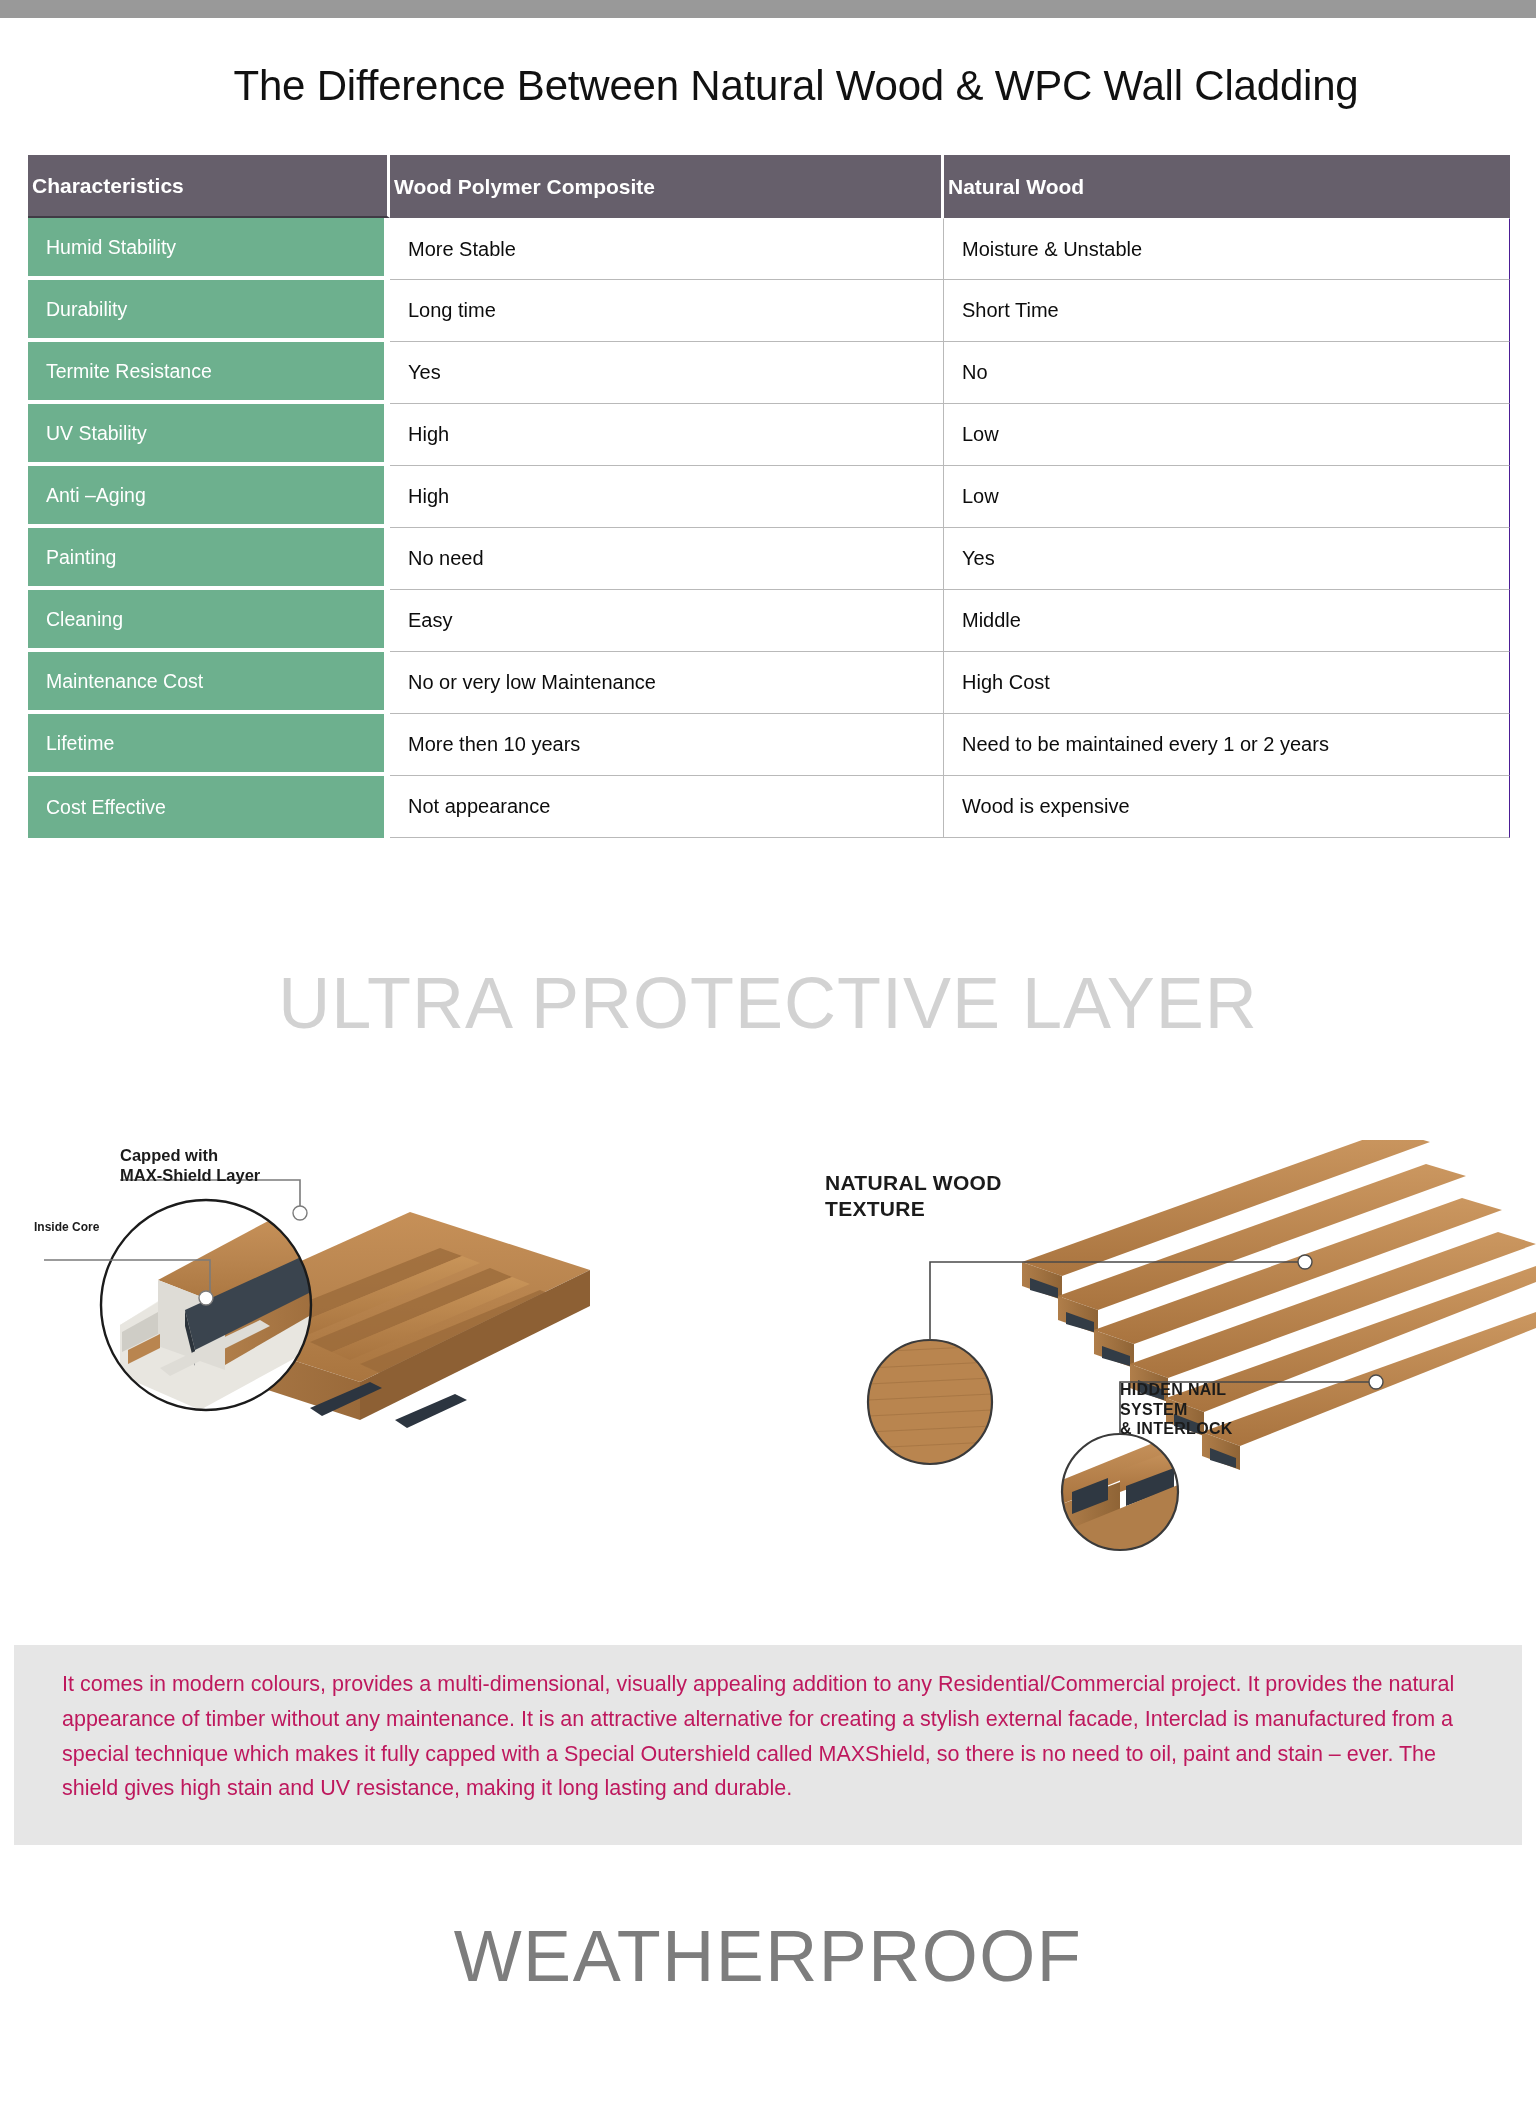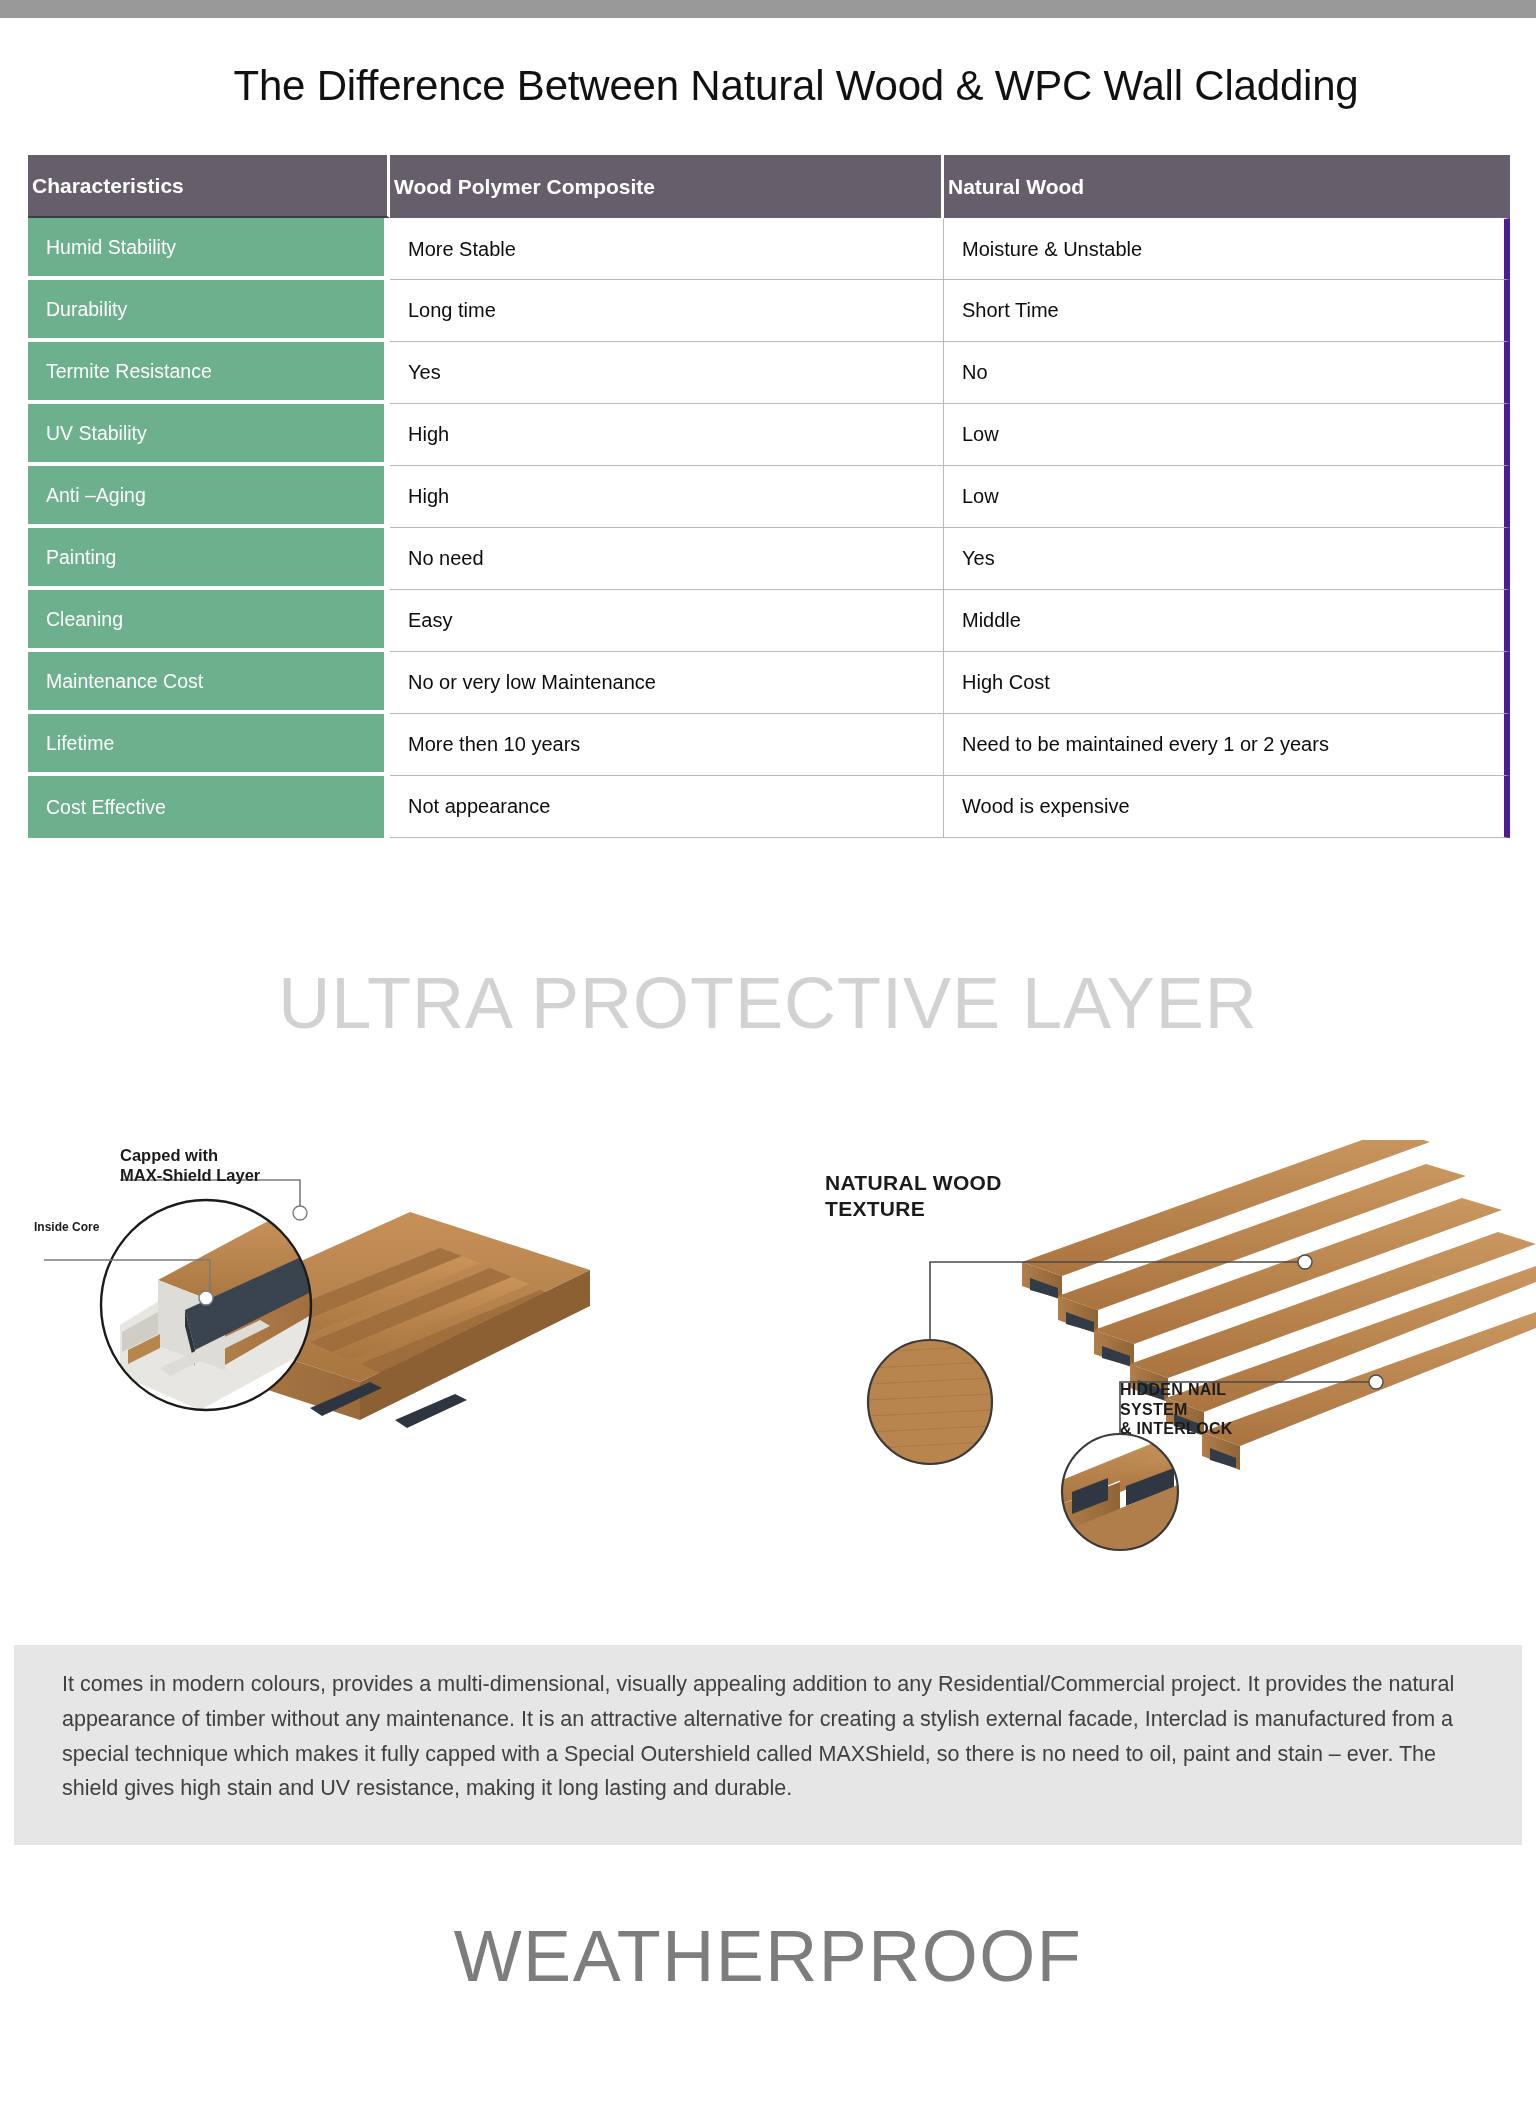--- a/index.html
+++ b/index.html
@@ -56,21 +56,21 @@
     border-right:6px solid #ffffff;
   }
   table.cmp tbody tr:last-child td.char { border-bottom:0; }
   table.cmp tbody td.val {
     background:#ffffff;
     color:#0c0c0c;
     padding:0 18px;
     border-bottom:1px solid #b9b9b9;
     border-right:1px solid #b9b9b9;
   }
-  table.cmp tbody td.val.last { border-right:6px solid #4c1d95; }
+  table.cmp tbody td.val.last { border-right:1px solid #4c1d95; }
   table.cmp tbody tr:first-child td.val { border-top:1px solid #ffffff; }
   td.val.indent { padding-left:28px; }
 
   
   .ultra {
     position:absolute; left:0; top:962px; width:1536px;
     text-align:center;
     font-size:72px;
     font-weight:400;
     color:#d2d2d2;
@@ -103,21 +103,21 @@
 
   
   .desc-box {
     position:absolute; left:14px; top:1645px; width:1508px; height:200px;
     background:#e6e6e6;
   }
   .desc-text {
     position:absolute; left:48px; top:22px; width:1430px;
     font-size:21.5px;
     line-height:1.62;
-    color:#404040;
+    color:#be185d;
     font-family:"Liberation Sans", sans-serif;
   }
 
   
   .weatherproof {
     position:absolute; left:0; top:1915px; width:1536px;
     text-align:center;
     font-size:72px;
     font-weight:400;
     color:#7d7d7d;

